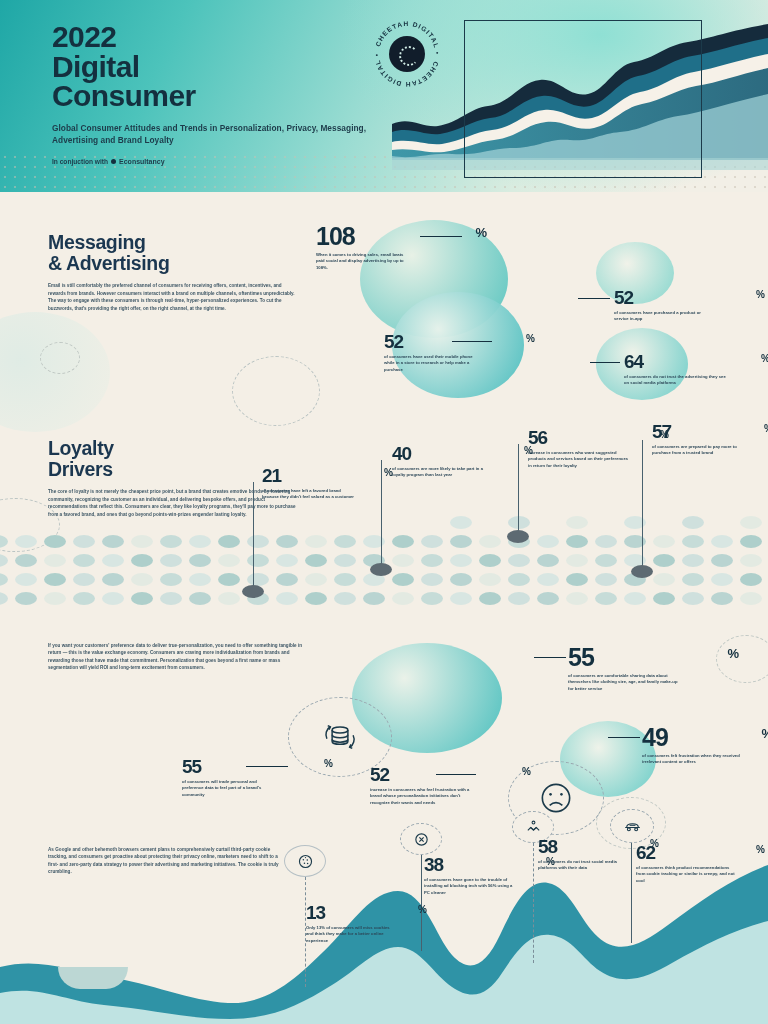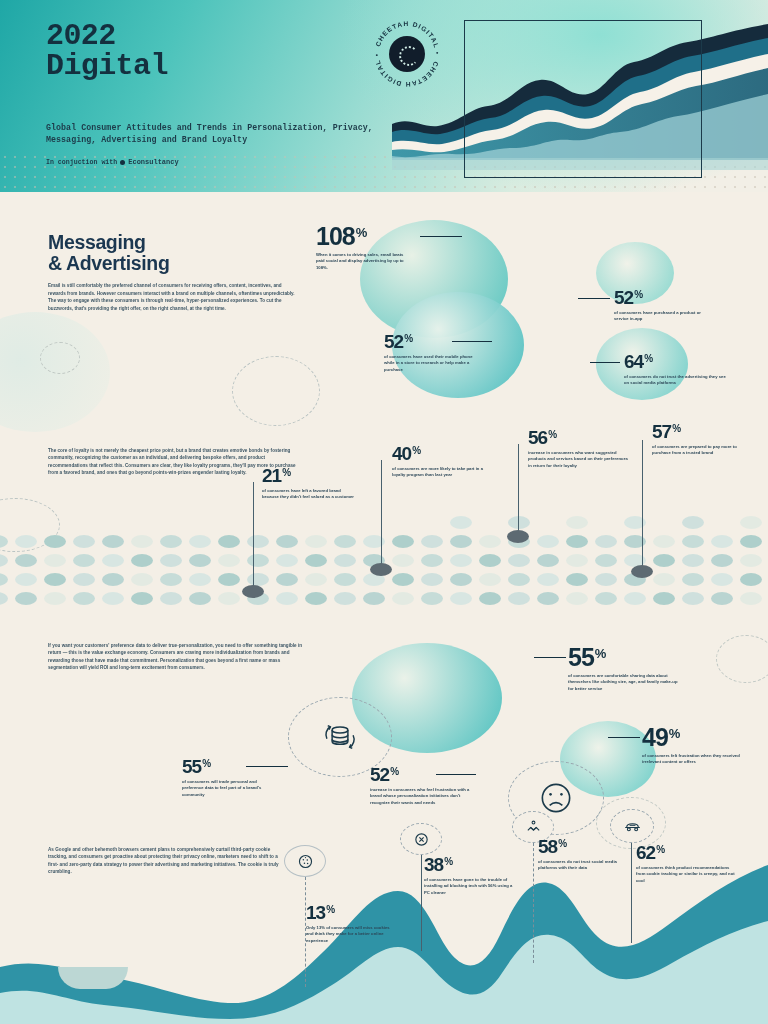--- a/index.html
+++ b/index.html
@@ -15,21 +15,21 @@
   
   .hero { position:absolute; left:0; top:0; width:768px; height:192px; overflow:hidden; }
   .hero-bg { position:absolute; inset:0;
     background:
       radial-gradient(ellipse 420px 260px at 78% 18%, #8fe0d4 0%, rgba(143,224,212,0) 62%),
       linear-gradient(115deg, #1fa7a6 0%, #4cc3bb 22%, #9adcd2 48%, #d9ece0 70%, #f2efe6 90%);
   }
   .hero-dots { position:absolute; left:0; bottom:0; width:768px; height:40px;
     background-image:radial-gradient(#c9c0b2 0.7px, transparent 0.8px);
     background-size:10px 10px; opacity:.55; }
-  .hero-title { position:absolute; left:46px; top:22px; width:340px; z-index:6;font-family:Liberation Mono, monospace; }
+  .hero-title { position:absolute; left:52px; top:22px; width:340px; z-index:6; }
   .hero-title h1 { font-size:30px; line-height:0.99; font-weight:800; letter-spacing:-0.6px; color:#14303f; }
   .hero-sub { margin-top:11px; font-size:8.3px; line-height:1.45; font-weight:700; color:#1d3b4a; letter-spacing:.05px; }
   .hero-conj { margin-top:12px; font-size:6.6px; font-weight:700; color:#1d3b4a; display:flex; align-items:center; gap:3px; }
   .econ-dot { display:inline-block; width:5px; height:5px; border-radius:50%; background:#14303f; }
   .econ-name { font-weight:800; font-size:7px; }
 
   .hero-frame { position:absolute; left:464px; top:20px; width:238px; height:158px;
     border:1px solid #1b3a4a; z-index:5; }
   .hero-chart { position:absolute; left:392px; top:10px; width:376px; height:160px; z-index:3; }
 
@@ -38,21 +38,21 @@
   .badge .core::after { content:""; position:absolute; left:10px; top:10px; width:16px; height:16px;
     border-radius:50%; border:2.5px dotted #cfeae4; border-right-color:transparent; }
 
   
   .section { position:absolute; left:0; width:768px; }
   .sec-title { font-size:19.5px; font-weight:800; line-height:1.06; letter-spacing:-0.35px; color:#1b3750; }
   .sec-body { margin-top:9px; font-size:4.6px; line-height:1.62; font-weight:700; color:#3d5665; width:252px; letter-spacing:.02px; }
 
   
   .stat { position:absolute; }
-  .stat .num { font-size:25px; font-weight:800; letter-spacing:-1px; line-height:1; color:#14303f; display:flex; align-items:flex-start; }
+  .stat .num { font-size:25px; font-weight:800; letter-spacing:-1px; line-height:1; color:#14303f; display:flex; align-items:flex-start;justify-content:space-between; }
   .stat .num .pct { font-size:13px; font-weight:800; margin-top:2px; margin-left:1px; }
   .stat.sm .num { font-size:19px; }
   .stat.sm .num .pct { font-size:10px; }
   .stat .desc { margin-top:3px; font-size:4.2px; line-height:1.5; font-weight:800; color:#2c4758; letter-spacing:.02px; }
   .lead { position:absolute; height:1px; background:#14303f; }
   .vline { position:absolute; width:1px; background:#48616e; }
   .vline.dash { background:none; border-left:1px dashed #7b8e99; }
 
   
   .blob { position:absolute; border-radius:50%; }
@@ -106,21 +106,21 @@
           <textPath href="#botArc" startOffset="8%">CHEETAH DIGITAL •</textPath>
         </text>
       </svg>
       <div class="core"></div>
     </div>
 
     <div class="hero-title">
       <h1>
         <span>2022</span><br>
         <span>Digital</span><br>
-        <br>
+        <span>Consumer</span><br>
       </h1>
       <div class="hero-sub">Global Consumer Attitudes and Trends in Personalization, Privacy, Messaging, Advertising and Brand Loyalty</div>
       <div class="hero-conj">
         <span>In conjuction with</span>
         <span class="econ-dot"></span>
         <span class="econ-name">Econsultancy</span>
       </div>
     </div>
     <div class="hero-dots"></div>
   </div>
@@ -292,20 +292,24 @@
         <div class="d" style="left: 580px; top: 76px; background: rgb(227, 234, 226);"></div>
         <div class="d" style="left: 609px; top: 76px; background: rgb(198, 220, 216);"></div>
         <div class="d" style="left: 638px; top: 76px; background: rgb(216, 230, 226);"></div>
         <div class="d" style="left: 667px; top: 76px; background: rgb(174, 207, 203);"></div>
         <div class="d" style="left: 696px; top: 76px; background: rgb(207, 224, 221);"></div>
         <div class="d" style="left: 725px; top: 76px; background: rgb(185, 212, 209);"></div>
         <div class="d" style="left: 754px; top: 76px; background: rgb(227, 234, 226);"></div>
       </div>
 
     <div style="position:absolute;left:48px;top:18px;width:262px;">
+      <div class="sec-title">
+        <span>Loyalty</span><br>
+        <span>Drivers</span>
+      </div>
       <div class="sec-body">The core of loyalty is not merely the cheapest price point, but a brand that creates emotive bonds by fostering community, recognizing the customer as an individual, and delivering bespoke offers, and product recommendations that reflect this. Consumers are clear, they like loyalty programs, they'll pay more to purchase from a favored brand, and ones that go beyond points-win-prizes engender lasting loyalty.</div>
     </div>
 
     <div class="vline" style="left:253px;top:62px;height:110px;"></div>
     <div class="marker" style="left:242px;top:165px;"></div>
     <div class="stat sm" style="left:262px;top:46px;width:130px;">
       <div class="num">
           <span>21</span>
           <span class="pct">%</span>
         </div>

